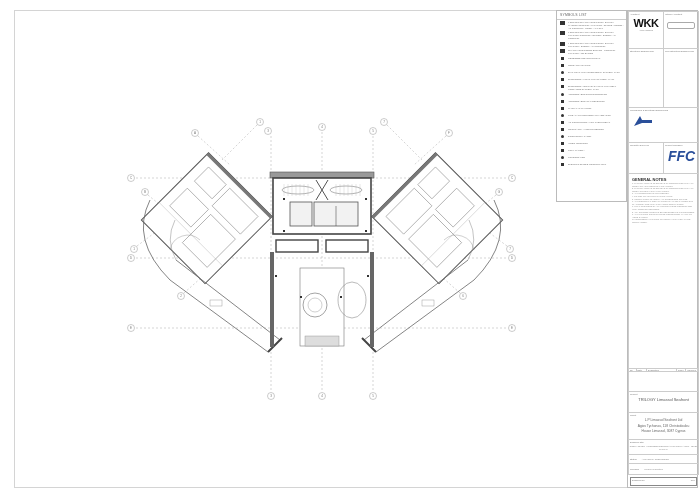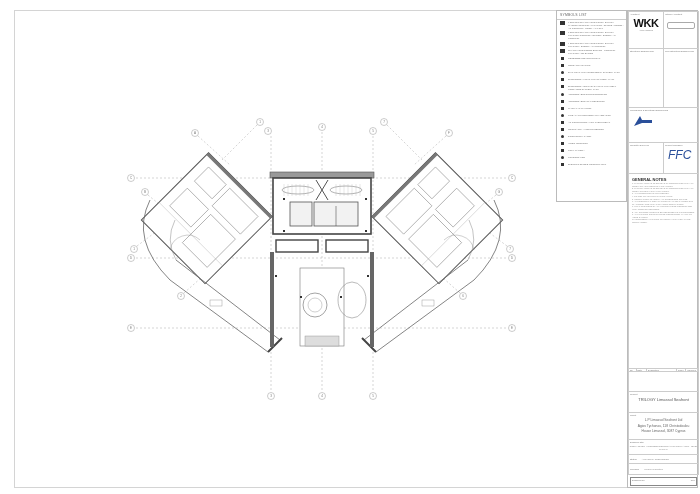--- a/index.html
+++ b/index.html
@@ -10,21 +10,21 @@
   .legend-title{font-size:3.4px;letter-spacing:.2px;color:#666;padding:2px 3px;border-bottom:1px solid #ccc;}
   .sym-row{display:flex;align-items:flex-start;padding:1px 2px;min-height:5px;}
   .sym{width:6px;height:4px;margin-right:3px;flex:0 0 6px;display:flex;align-items:center;justify-content:center;font-size:4px;color:#222;}
   .sym-box{width:5px;height:4px;background:#333;}
   .sym-text{font-size:2.3px;line-height:2.8px;color:#777;}
   .tb{position:absolute;left:627px;top:10px;width:71px;height:478px;border:1px solid #bbb;box-sizing:border-box;background:#fff;}
   .tb-cell{position:absolute;border:1px solid #ccc;box-sizing:border-box;}
   .tb-label{font-size:2.4px;color:#777;padding:1px;}
   .tb-small{font-size:2.2px;color:#888;line-height:2.8px;}
   .wkk{font-family:"Liberation Sans",sans-serif;font-weight:900;font-size:11px;letter-spacing:-0.5px;color:#111;text-align:center;}
-  .ffc{font-weight:400;font-style:italic;font-size:12px;color:#2a4f9a;}
+  .ffc{font-weight:700;font-style:italic;font-size:14px;color:#2a4f9a;}
   .notes-title{font-size:4px;font-weight:bold;color:#333;}
   .notes-line{font-size:2.1px;color:#999;line-height:2.6px;}
   .proj{font-size:4px;color:#555;text-align:center;}
   .client{font-size:3.3px;color:#666;text-align:center;line-height:5.5px;}
   .pill{border:1px solid #aaa;border-radius:2px;font-size:2.2px;color:#888;padding:1px 2px;text-align:center;}
 </style>
 </head>
 <body>
 
 <div class="sheet"></div>

